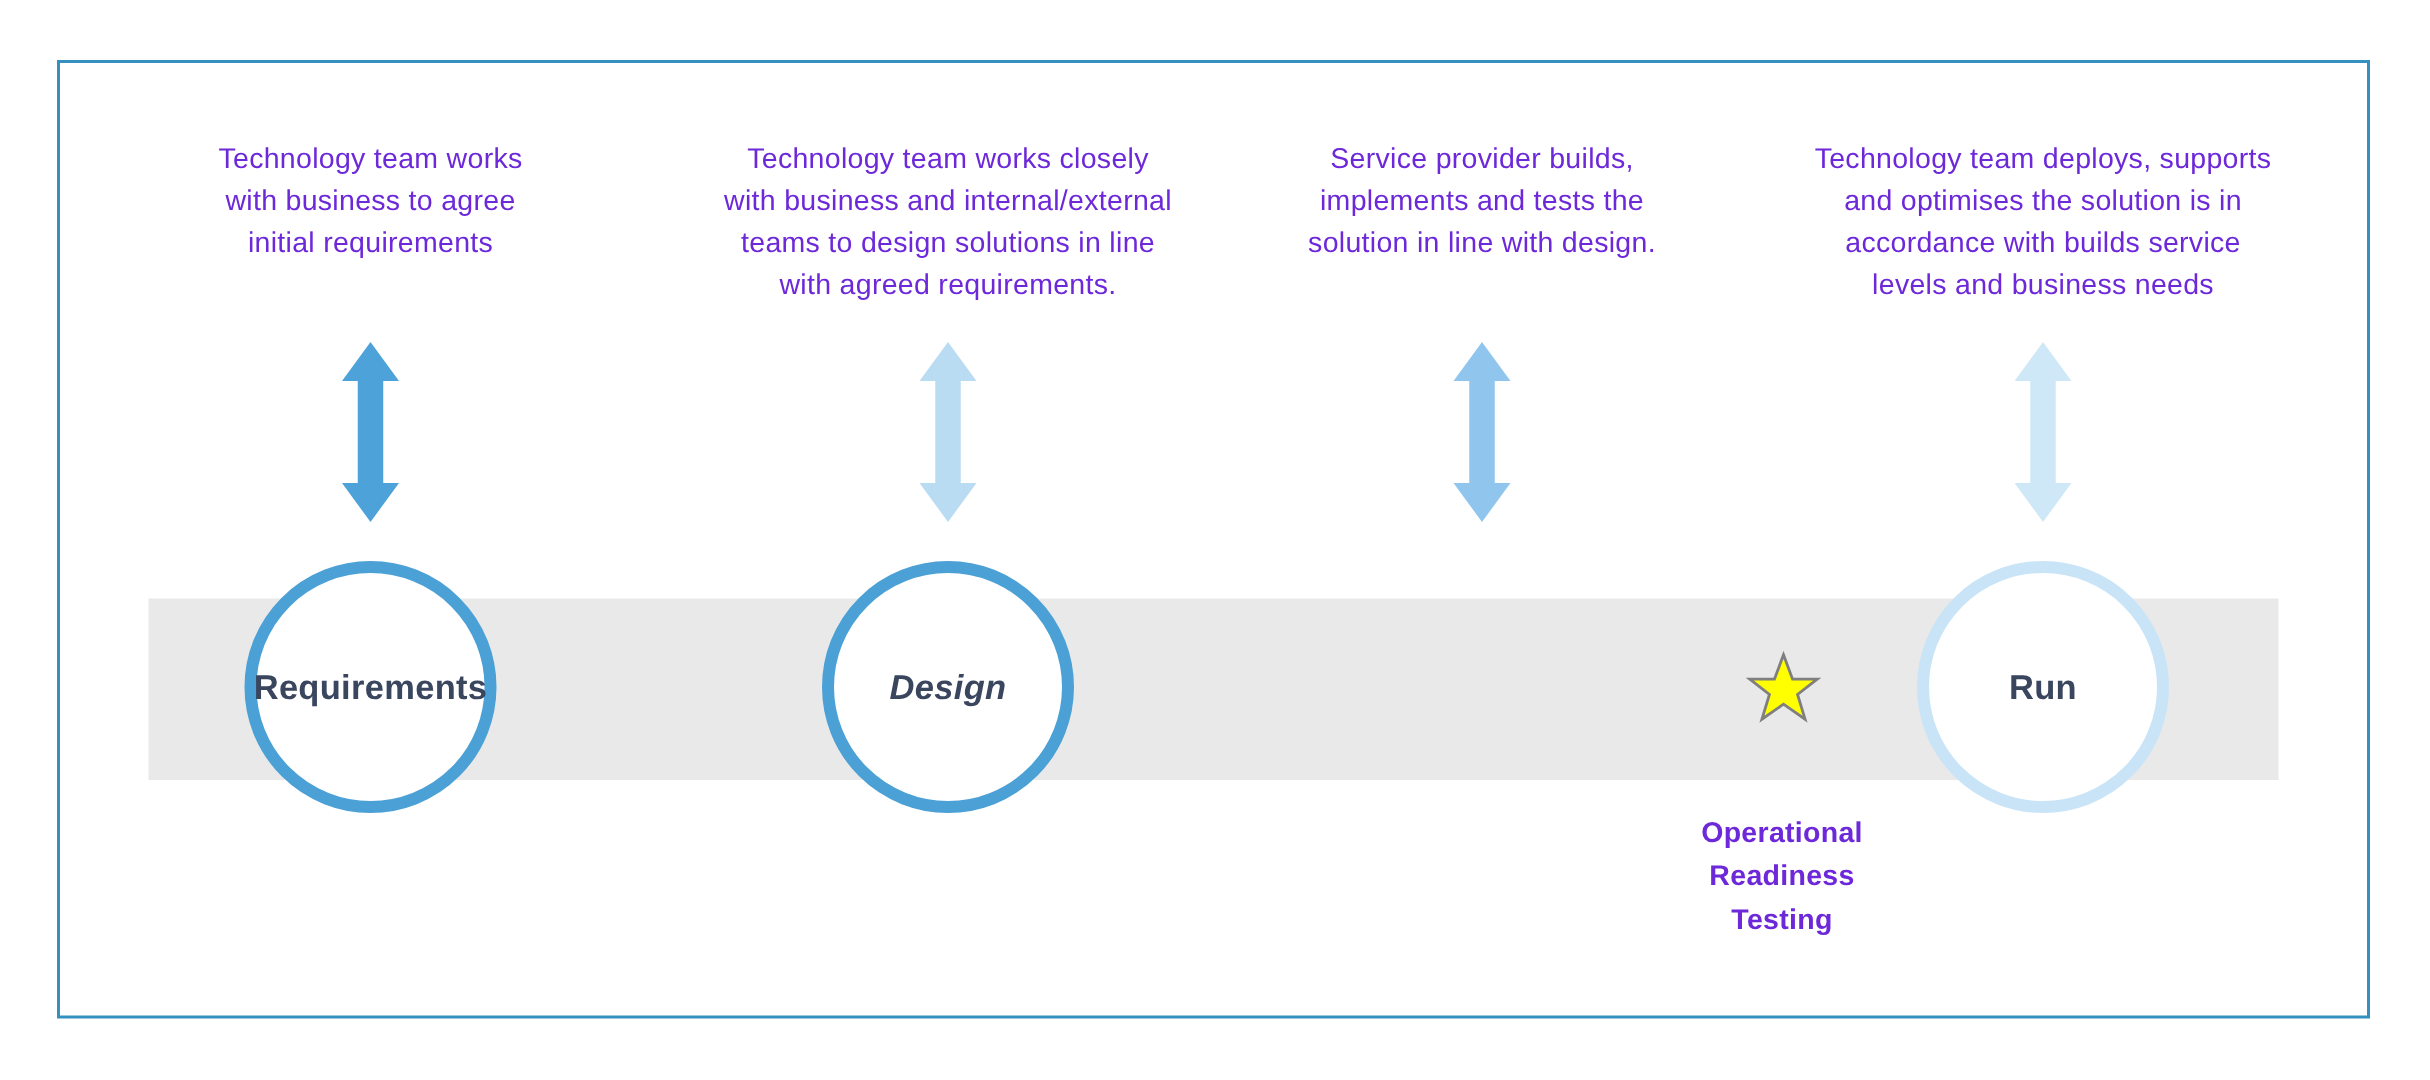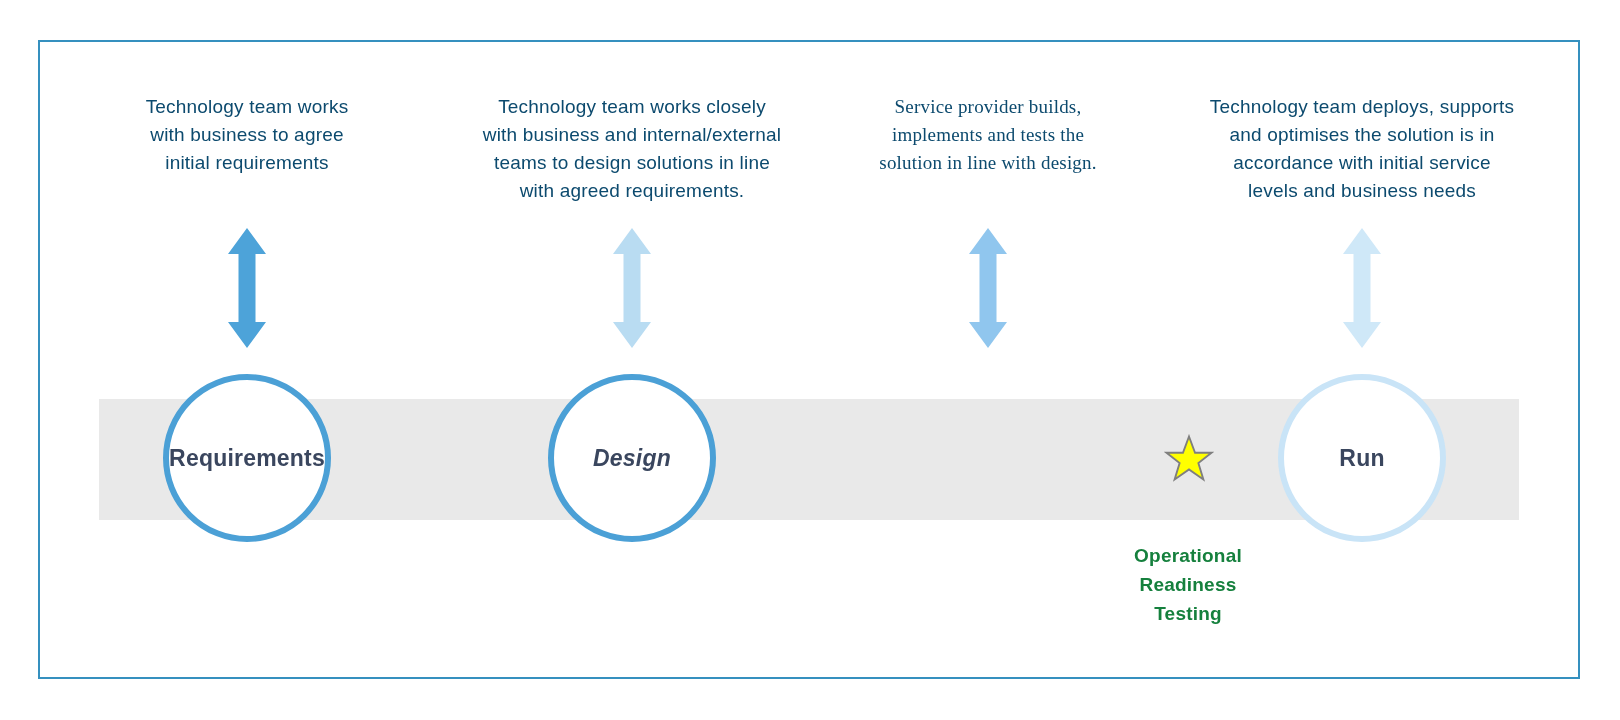--- a/index.html
+++ b/index.html
@@ -12,53 +12,53 @@
   }
 
   .band {
     position: absolute; left: 99px; top: 399px; width: 1420px; height: 121px;
     background: #e9e9e9;
   }
 
   .stage { position: absolute; top: 93px; height: 470px; }
   .stage.s1 { left: 112px; width: 270px; }
   .stage.s2 { left: 452px; width: 360px; }
-  .stage.s3 { left: 838px; width: 300px; font-family: Liberation Serif, serif; }
+  .stage.s3 { left: 838px; width: 300px; }
   .stage.s4 { left: 1177px; width: 370px; }
 
   .desc {
     position: absolute; top: 0; left: 0; width: 100%;
     text-align: center; white-space: pre-line;
-    font-size: 19px; line-height: 28px; color: #0c4a6e;
+    font-size: 19px; line-height: 28px; color: #6d28d9;
     letter-spacing: 0.2px;
   }
 
   .arrow {
     position: absolute; top: 135px; left: calc(50% - 19px);
     width: 38px; height: 120px;
   }
 
   .circle {
     position: absolute; top: 281px; left: calc(50% - 84px);
     width: 168px; height: 168px; border-radius: 50%;
-    border: 6px solid #4c1d95; background: #ffffff;
+    border: 8px solid #4c1d95; background: #ffffff;
     display: flex; align-items: center; justify-content: center;
   }
   .circle-label {
     font-size: 23px; font-weight: 700; color: #3a465e;
     white-space: nowrap; letter-spacing: 0.2px;
   }
 
   .milestone-star {
     position: absolute; left: 1164px; top: 434px; width: 50px; height: 48px;
   }
   .milestone-label {
     position: absolute; left: 1103px; top: 541px; width: 170px;
     text-align: center; white-space: pre-line;
-    font-size: 19px; line-height: 29px; font-weight: 700; color: #15803d;
+    font-size: 19px; line-height: 29px; font-weight: 700; color: #6d28d9;
     letter-spacing: 0.2px;
   }
 </style>
 </head>
 <body>
 
 <div class="canvas">
 
   <div class="frame"></div>
   <div class="band"></div>
@@ -93,21 +93,21 @@
 implements and tests the
 solution in line with design.</div>
     <svg class="arrow" viewBox="0 0 38 120">
       <polygon points="19,0 38,26 27.5,26 27.5,94 38,94 19,120 0,94 10.5,94 10.5,26 0,26" fill="#90c6ee"></polygon>
     </svg>
   </div>
 
   <div class="stage s4">
     <div class="desc">Technology team deploys, supports
 and optimises the solution is in
-accordance with initial service
+accordance with builds service
 levels and business needs</div>
     <svg class="arrow" viewBox="0 0 38 120">
       <polygon points="19,0 38,26 27.5,26 27.5,94 38,94 19,120 0,94 10.5,94 10.5,26 0,26" fill="#cfe8f8"></polygon>
     </svg>
     <div class="circle" style="border-color: rgb(201, 228, 247); align-items: center;">
       <span class="circle-label">Run</span>
     </div>
   </div>
 
   <svg class="milestone-star" viewBox="0 0 24 23">

